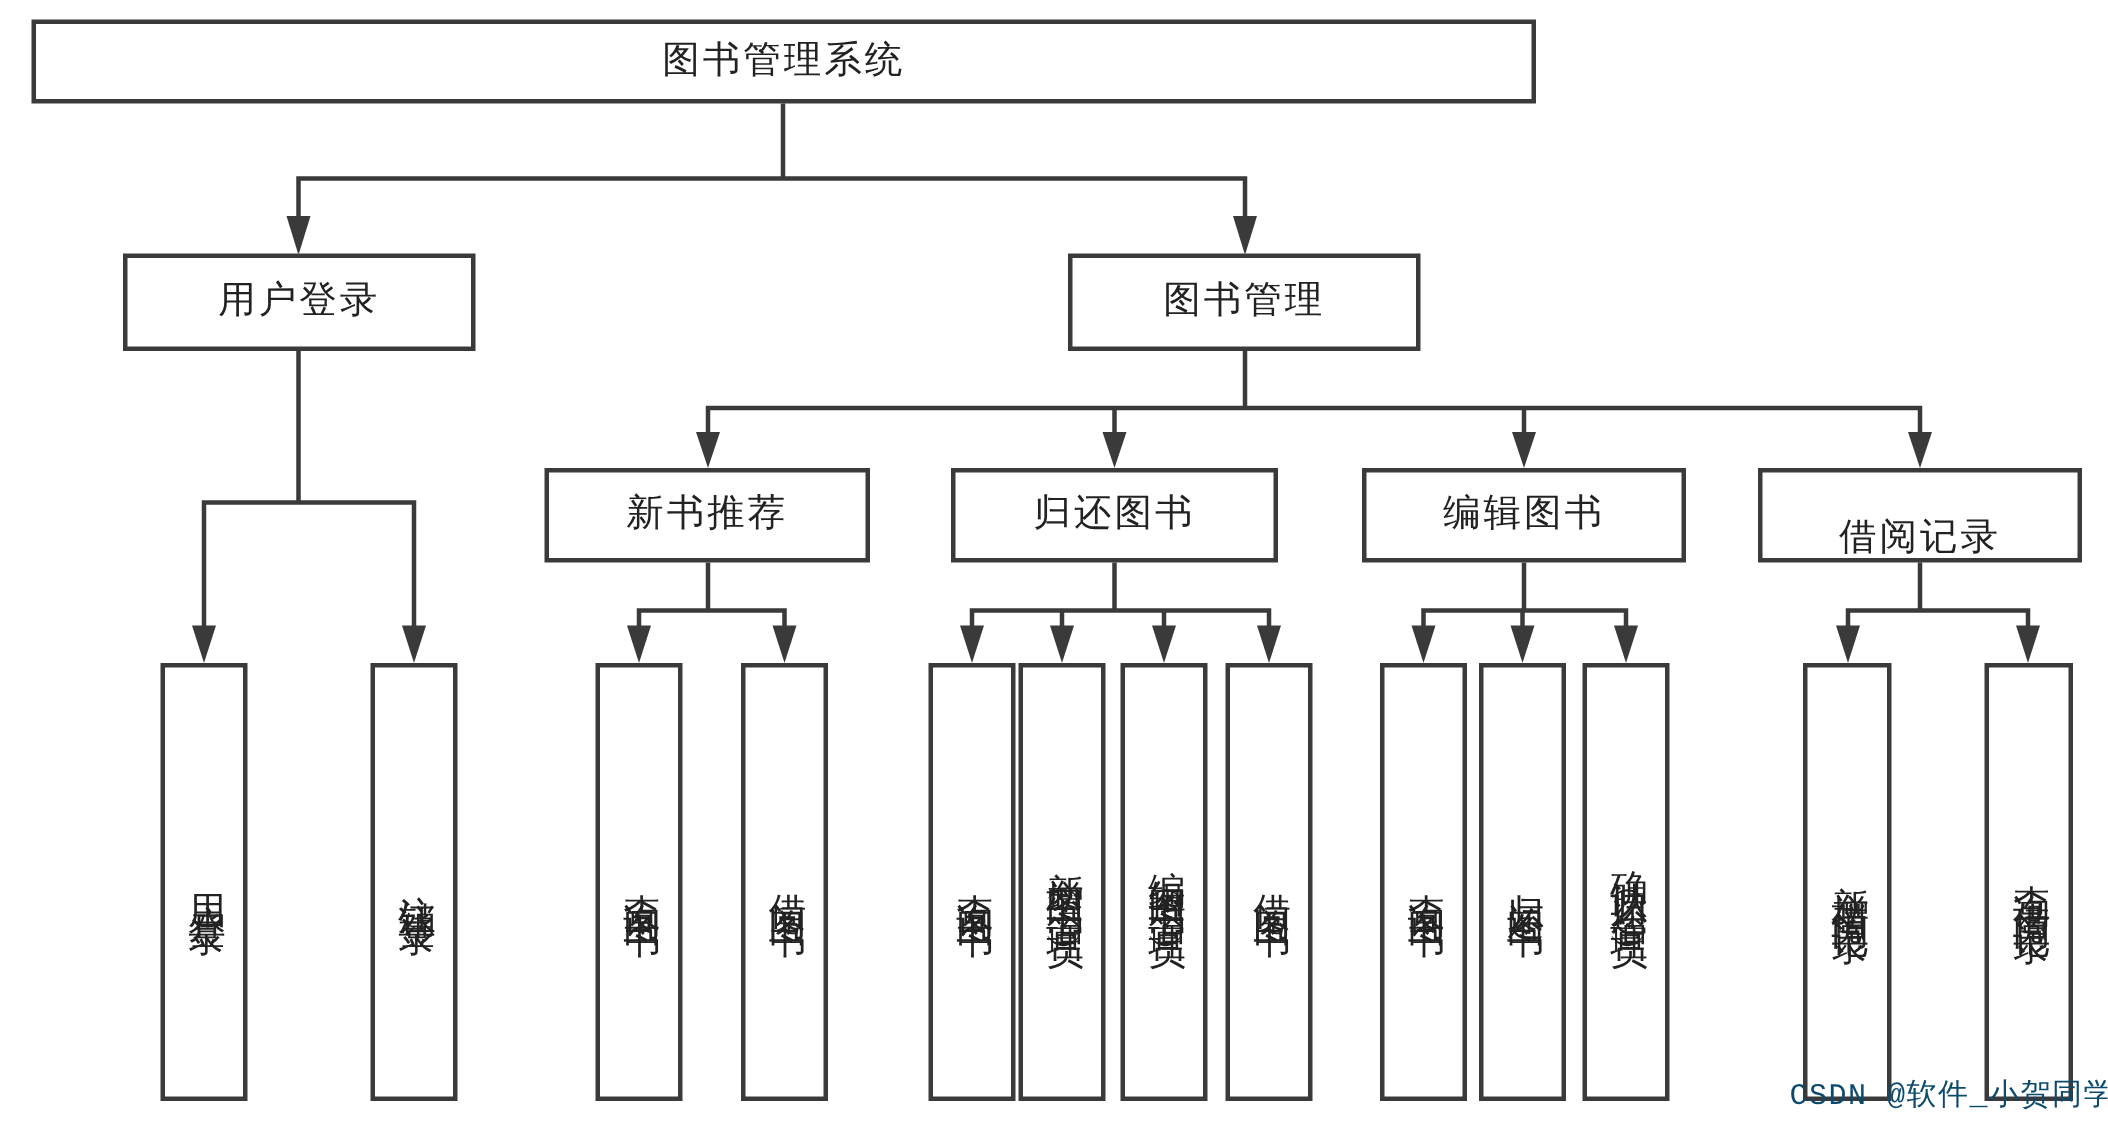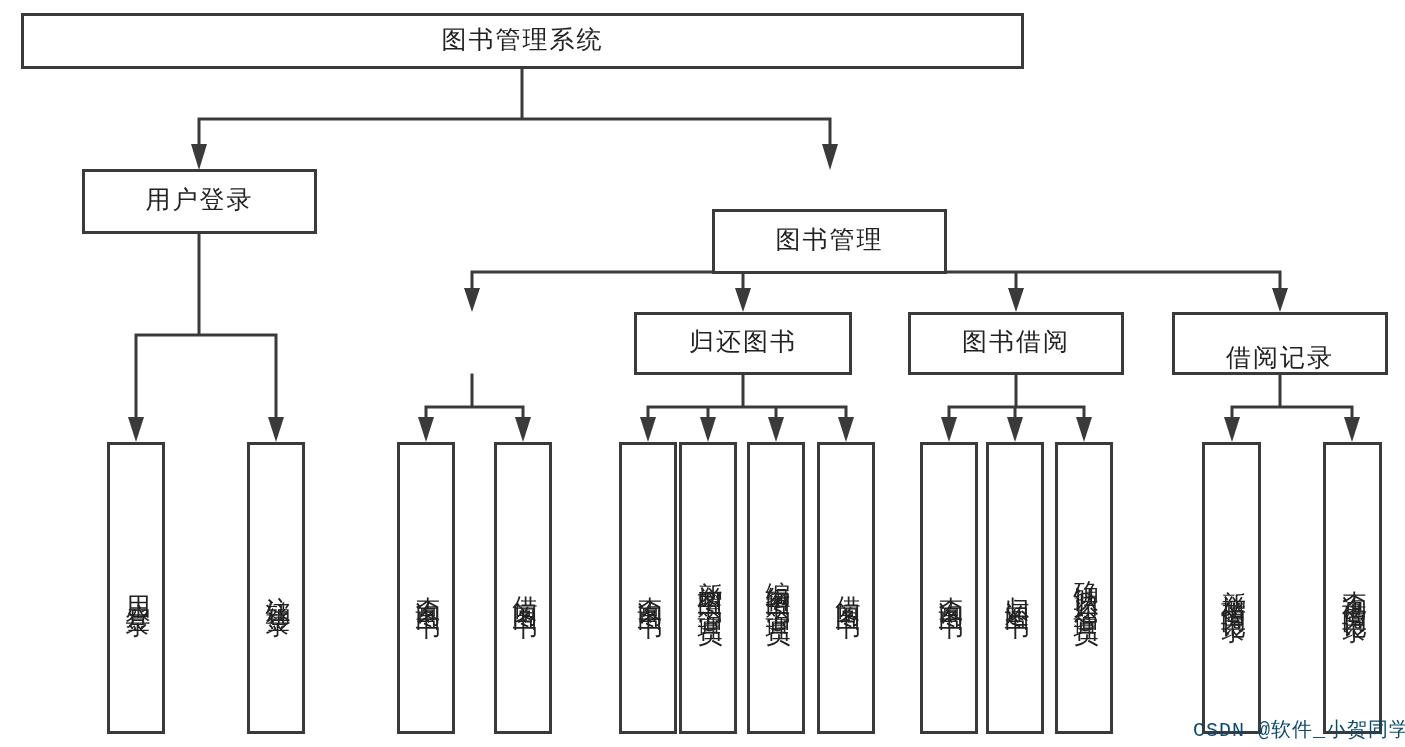--- a/index.html
+++ b/index.html
@@ -88,29 +88,32 @@
     </g>
   </svg>
 
   <div class="box" style="left:21px;top:13px;width:1003px;height:56px;">
     <span class="lbl">图书管理系统</span>
   </div>
 
   <div class="box" style="left:82px;top:169px;width:235px;height:65px;">
     <span class="lbl">用户登录</span>
   </div>
-  <div class="box" style="left:712px;top:169px;width:235px;height:65px;margin-top:40px;">
+  <div class="box" style="left:712px;top:169px;width:235px;height:65px;">
     <span class="lbl">图书管理</span>
   </div>
 
+  <div class="box" style="left:363px;top:312px;width:217px;height:63px;">
+    <span class="lbl">新书推荐</span>
+  </div>
   <div class="box" style="left:634px;top:312px;width:218px;height:63px;">
     <span class="lbl">归还图书</span>
   </div>
   <div class="box" style="left:908px;top:312px;width:216px;height:63px;">
-    <span class="lbl">图书借阅</span>
+    <span class="lbl">编辑图书</span>
   </div>
   <div class="box" style="left:1172px;top:312px;width:216px;height:63px;align-items:flex-end;">
     <span class="lbl">借阅记录</span>
   </div>
 
   <div class="box v" style="left:107px;top:442px;width:58px;height:292px;">
     <span class="lbl">用户登录</span>
   </div>
   <div class="box v" style="left:247px;top:442px;width:58px;height:292px;">
     <span class="lbl">注销登录</span>

